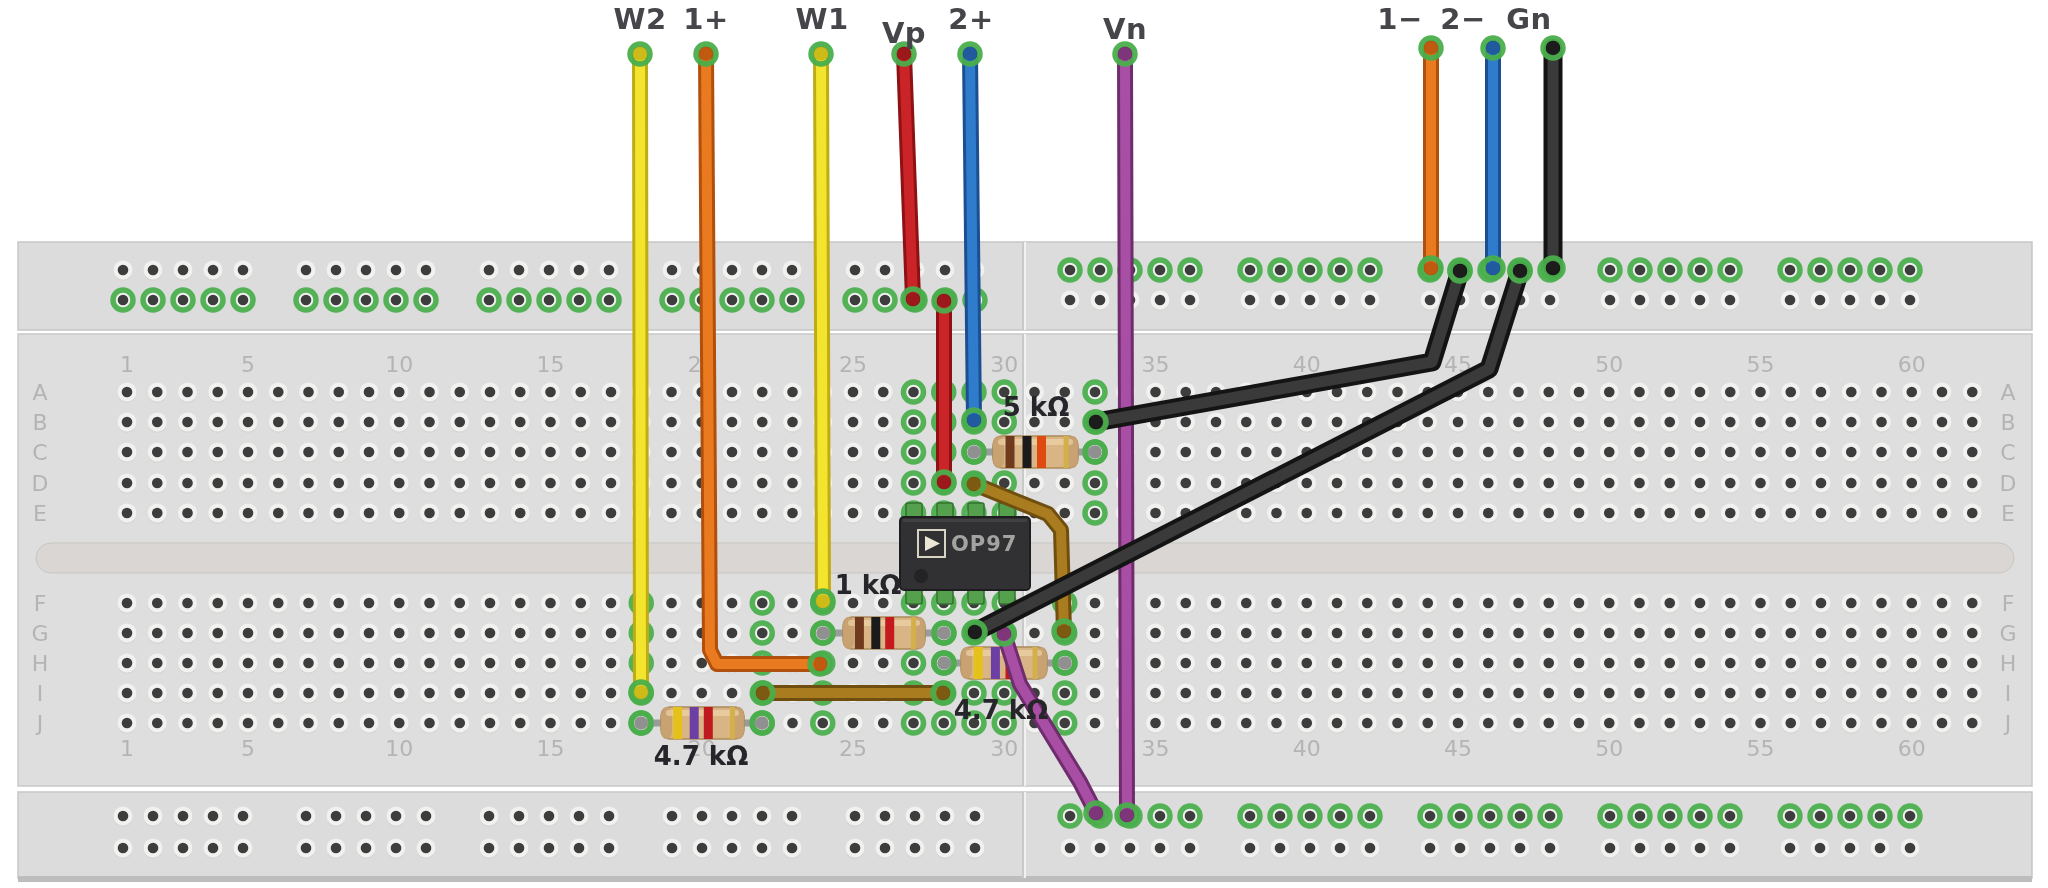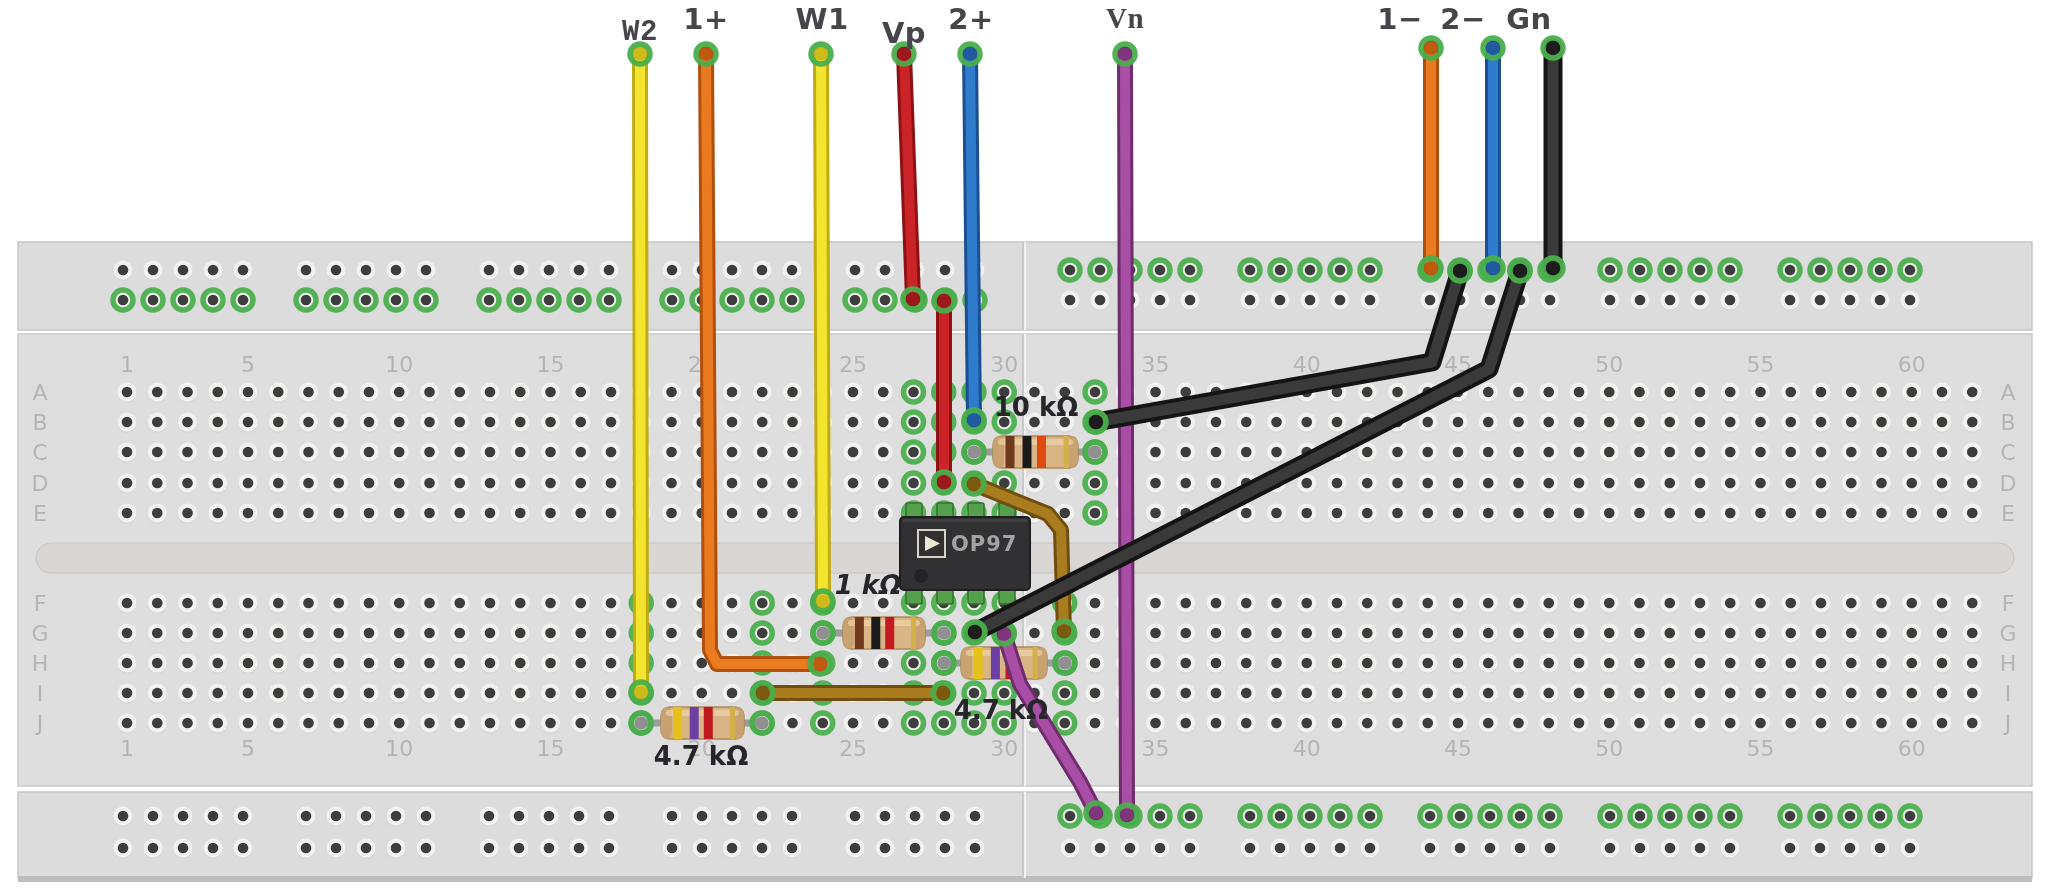--- a/index.html
+++ b/index.html
@@ -2874,27 +2874,27 @@
       <g>
         <polyline points="1520,271 1489,369 975,632" fill="none" stroke="#141414" stroke-width="19" stroke-linecap="round" stroke-linejoin="round"></polyline>
         <polyline points="1520,271 1489,369 975,632" fill="none" stroke="#3a3a3a" stroke-width="11" stroke-linecap="round" stroke-linejoin="round"></polyline>
         <circle cx="1520" cy="271" r="10" fill="none" stroke="#49ae4b" stroke-width="5.5" opacity="0.95"></circle>
         <circle cx="1520" cy="271" r="6.8" fill="#1c1c1c"></circle>
         <circle cx="975" cy="632" r="10" fill="none" stroke="#49ae4b" stroke-width="5.5" opacity="0.95"></circle>
         <circle cx="975" cy="632" r="6.8" fill="#1c1c1c"></circle>
       </g>
     </svg>
 
-  <div class="pin-label" style="left: 640px; top: 16px; font-family: Liberation Mono, monospace;">W2</div>
+  <div class="pin-label" style="left: 640px; top: 2px;">W2</div>
   <div class="pin-label" style="left: 706px; top: 2px;">1+</div>
   <div class="pin-label" style="left: 822px; top: 2px; text-align: center;">W1</div>
   <div class="pin-label" style="left: 904px; top: 16px;">Vp</div>
   <div class="pin-label" style="left: 971px; top: 2px;">2+</div>
-  <div class="pin-label" style="left: 1125px; top: 2px; font-family: Liberation Serif, serif;">Vn</div>
+  <div class="pin-label" style="left: 1125px; top: 12px;">Vn</div>
   <div class="pin-label" style="left: 1400px; top: 2px;">1−</div>
   <div class="pin-label" style="left: 1463px; top: 2px;">2−</div>
   <div class="pin-label" style="left: 1529px; top: 2px; text-align: center;">Gn</div>
 
-  <div class="comp-label" style="left: 1036px; top: 407px;">10 kΩ</div>
-  <div class="comp-label" style="left: 868px; top: 585px; font-style: italic;">1 kΩ</div>
+  <div class="comp-label" style="left: 1036px; top: 407px;">5 kΩ</div>
+  <div class="comp-label" style="left: 868px; top: 585px;">1 kΩ</div>
   <div class="comp-label" style="left: 701px; top: 756px;">4.7 kΩ</div>
   <div class="comp-label" style="left: 1001px; top: 710px;">4.7 kΩ</div>
 </div>
 
 </body></html>

